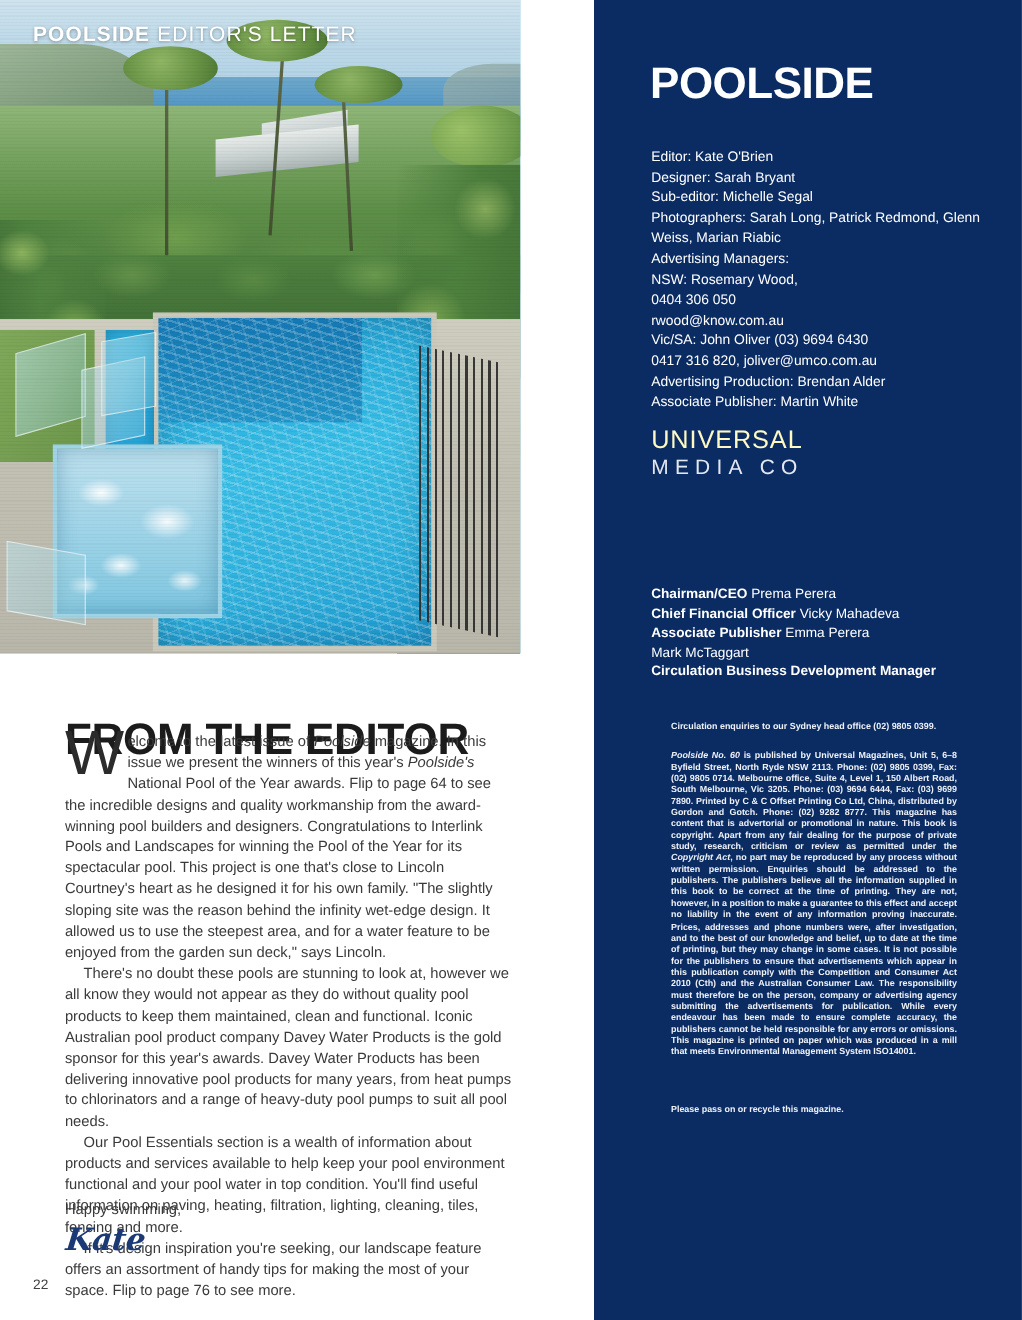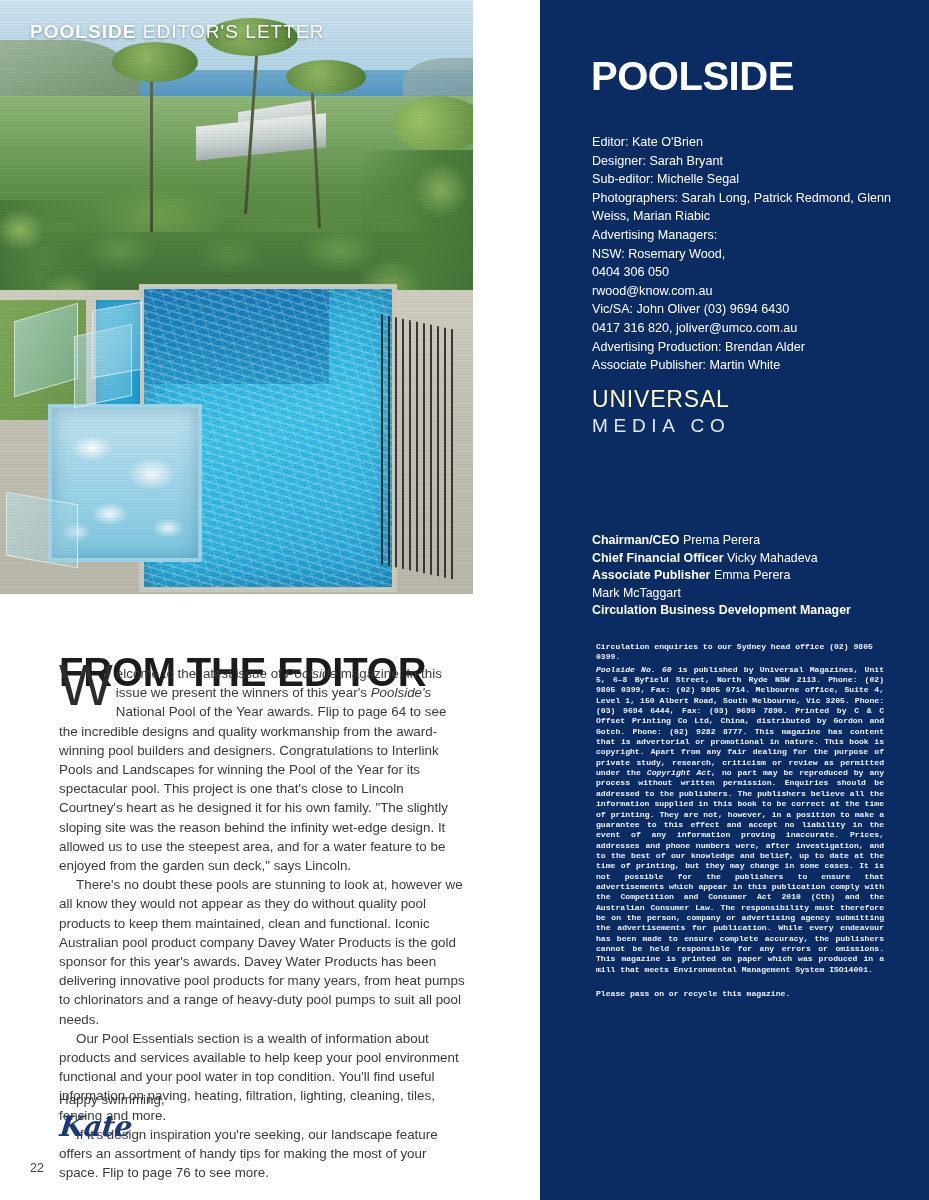--- a/index.html
+++ b/index.html
@@ -332,21 +332,21 @@
   .legal {
     position: absolute;
     left: 54px; top: 640px;
     width: 292px;
     font-size: 8.1px;
     line-height: 10.35px;
     font-weight: 700;
     color: #eef2f8;
     text-align: justify;
   }
-  .legal p { margin: 2px; font-family: Liberation Mono, monospace; }
+  .legal p { margin: 16px; }
   .legal i { font-style: italic; }
   .legal .gap { height: 10px; }
   .legal-first { text-align: left; }
 
   .colophon {
     position: absolute;
     left: 54px; top: 941px;
     width: 280px;
     font-size: 7.6px;
     line-height: 10.4px;

